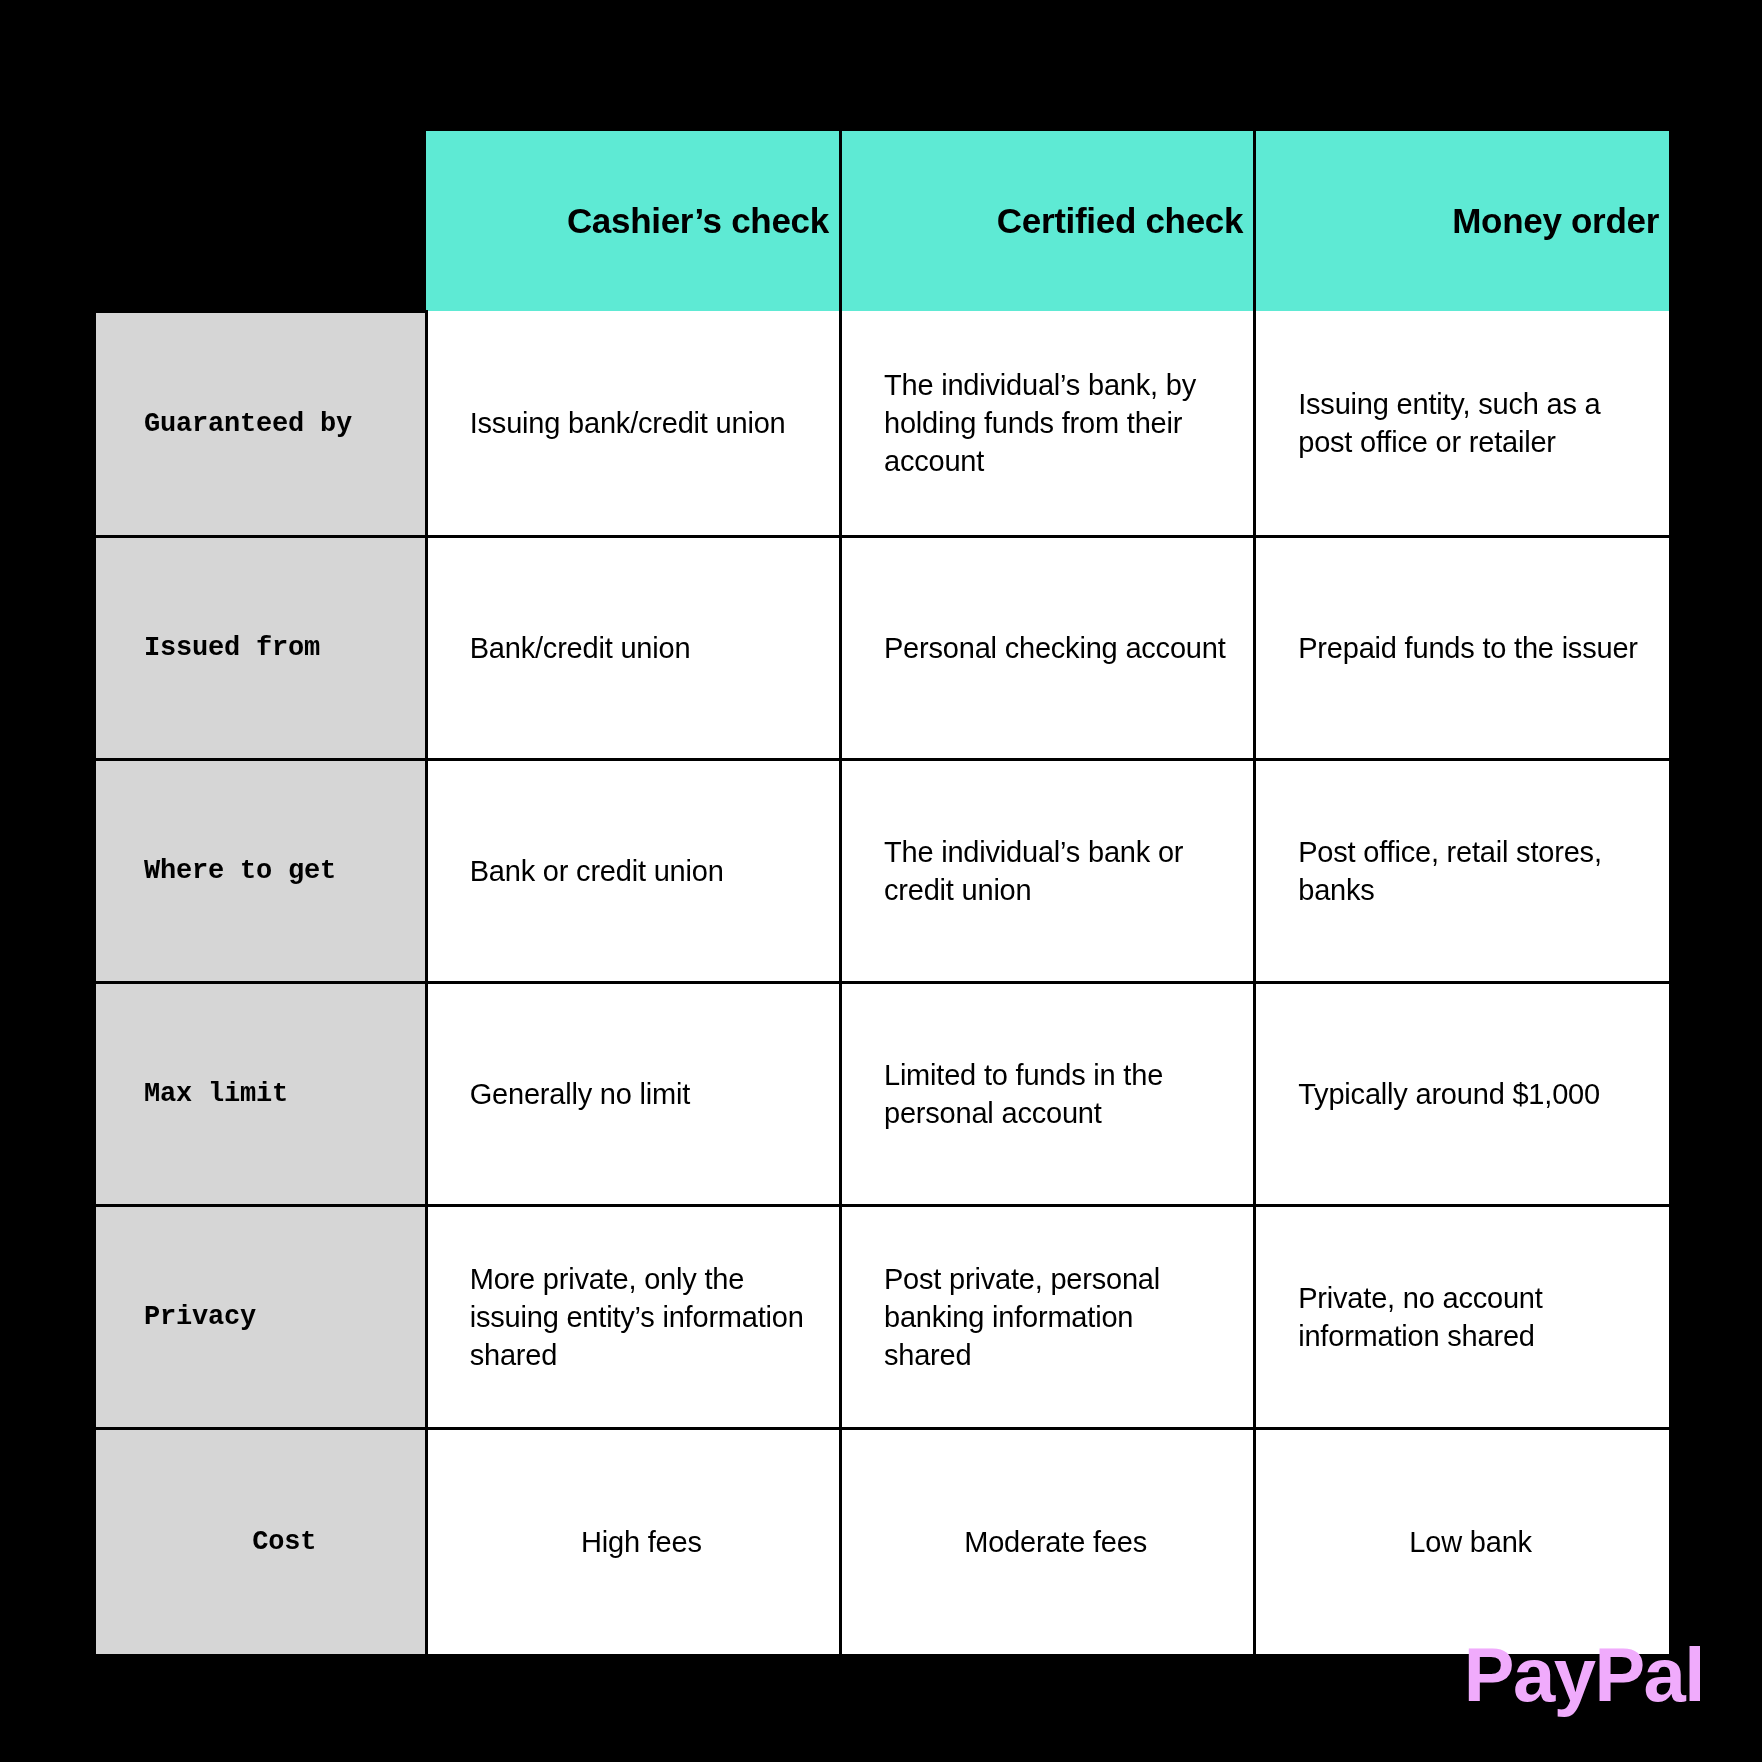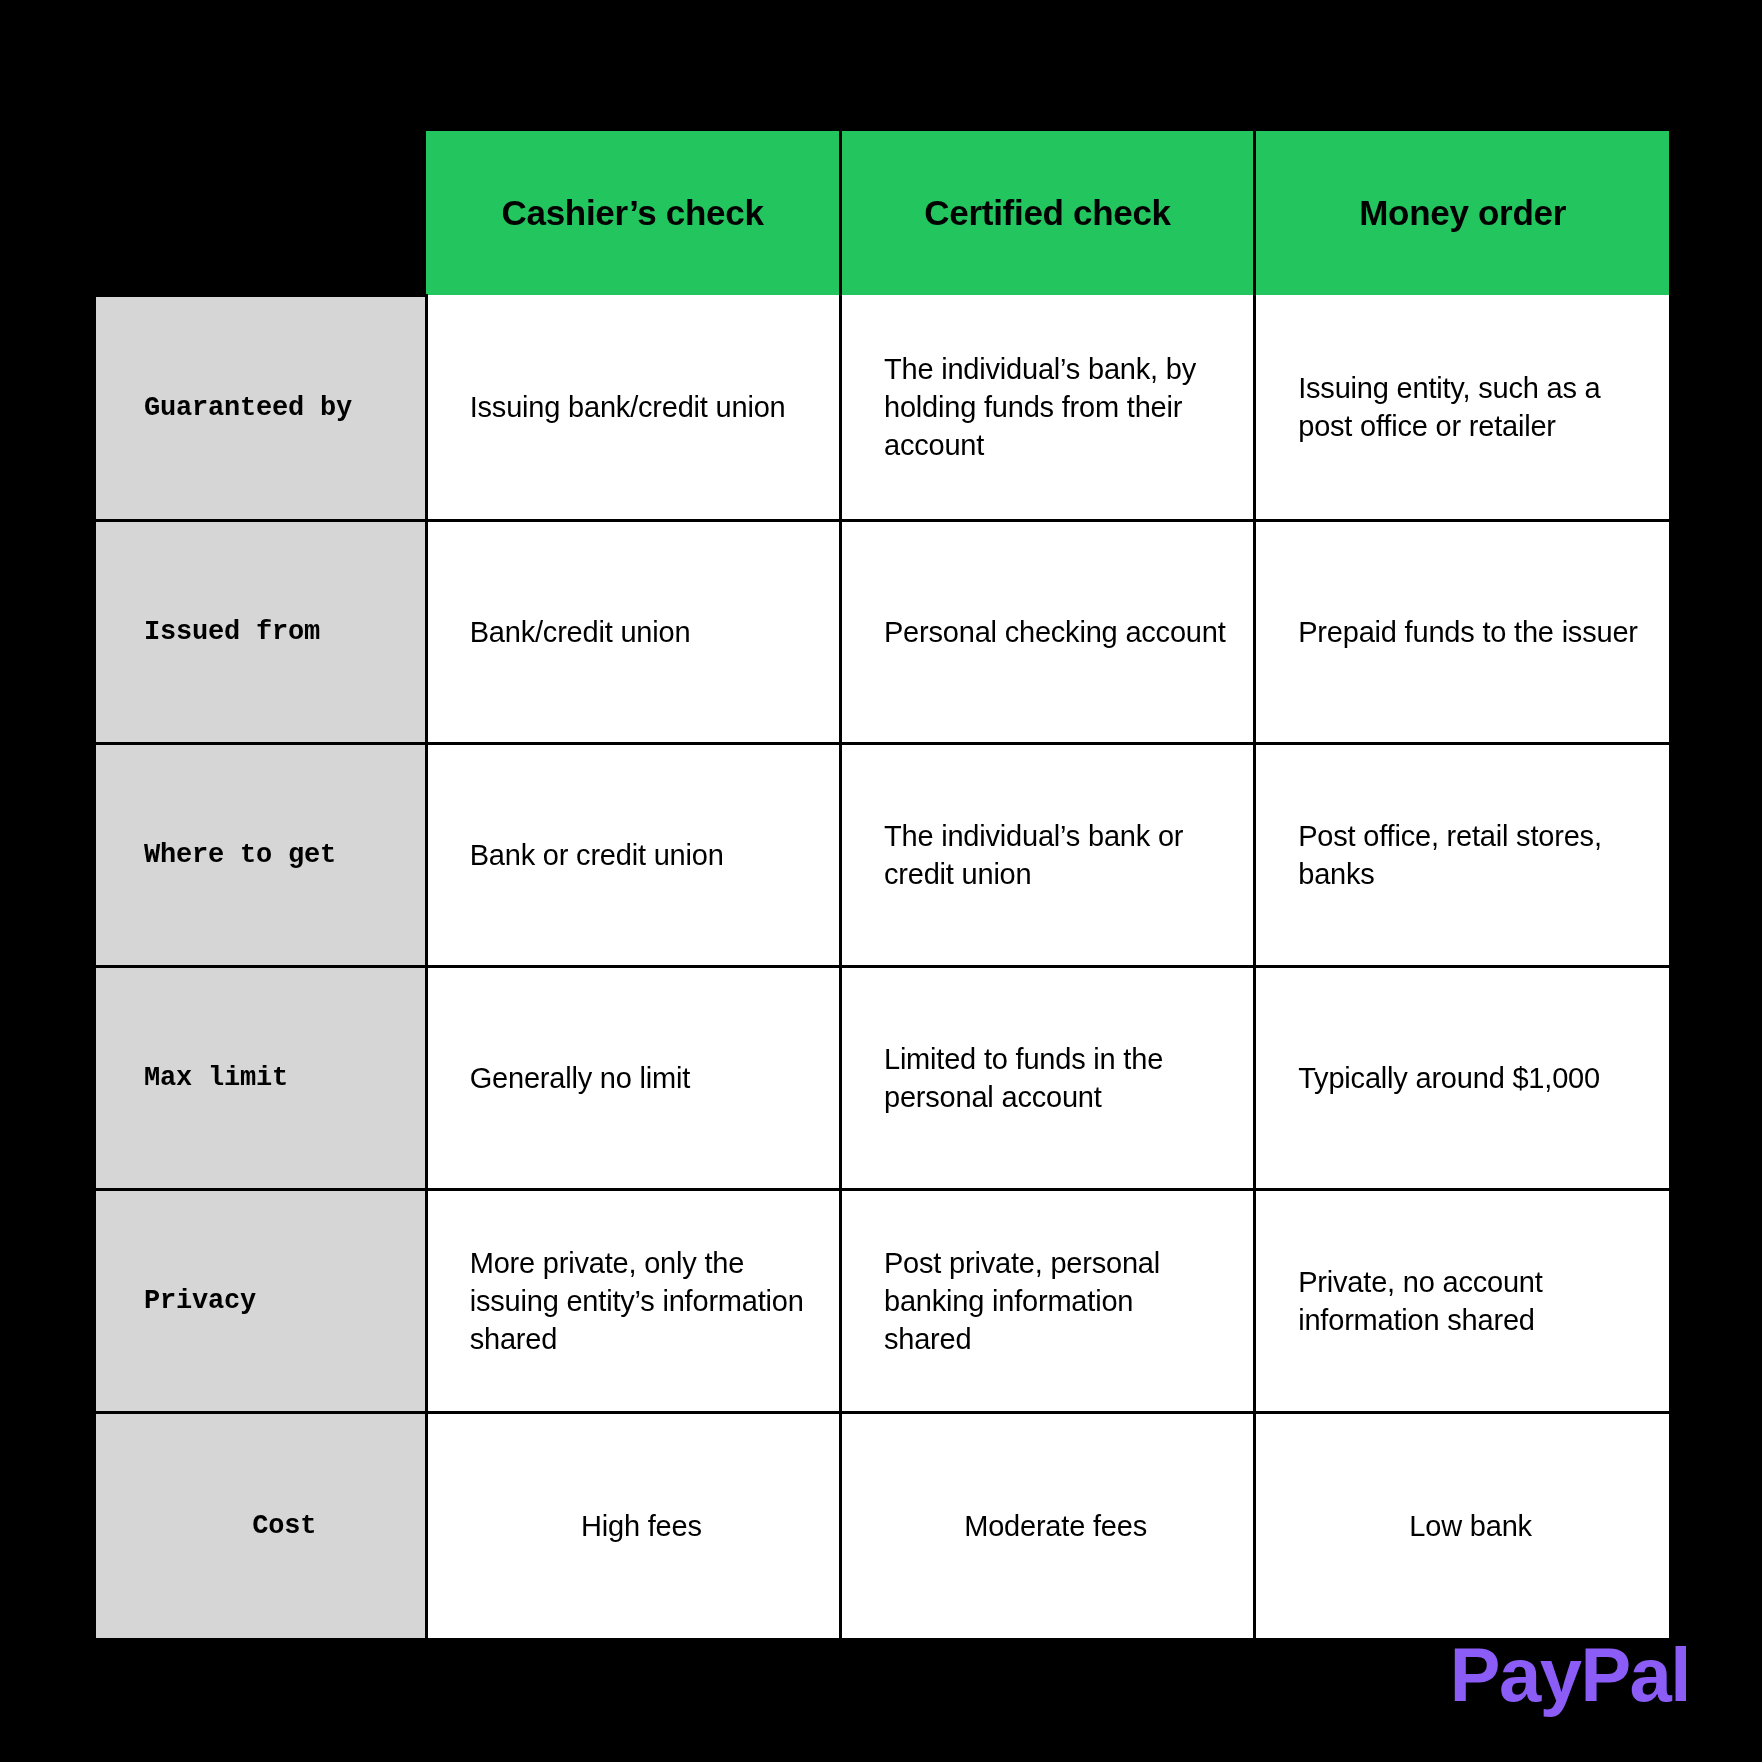--- a/index.html
+++ b/index.html
@@ -32,28 +32,28 @@
   table.comparison col.c-col   { width: 414px; }
 
   
   thead th.corner {
     background: #000000;
     border: none;
     padding: 0;
     height: 148px;
   }
   thead th.head-cell {
-    background: #22c55e;
+    background: #5eead4;
     color: #000000;
     font-size: 35px;
     font-weight: bold;
-    text-align: center;
+    text-align: right;
     vertical-align: middle;
     height: 148px;
-    padding: 8px 10px;
+    padding: 16px 10px;
     border-right: 3px solid #000000;
     letter-spacing: -0.3px;
   }
   thead th.head-cell.last { border-right: none; }
 
   
   tbody th.row-label {
     background: #d6d6d6;
     color: #000000;
     font-size: 27px;
@@ -89,23 +89,23 @@
   tbody tr.r3 th.row-label, tbody tr.r3 td.cell { height: 184px; }
   tbody tr.r4 th.row-label, tbody tr.r4 td.cell { height: 184px; }
   tbody tr.r5 th.row-label, tbody tr.r5 td.cell { height: 188px; text-align: center; }
 
   tbody tr:last-child th.row-label,
   tbody tr:last-child td.cell { border-bottom: 3px solid #000000; }
 
   
   .brand {
     position: absolute;
-    right: 72px;
+    right: 58px;
     bottom: 44px;
-    color: #8b5cf6;
+    color: #f0abfc;
     font-size: 76px;
     font-weight: bold;
     letter-spacing: -1.5px;
     font-family: "Liberation Sans", sans-serif;
   }
 </style>
 </head>
 <body>
 
 <div class="comparison-wrap">

